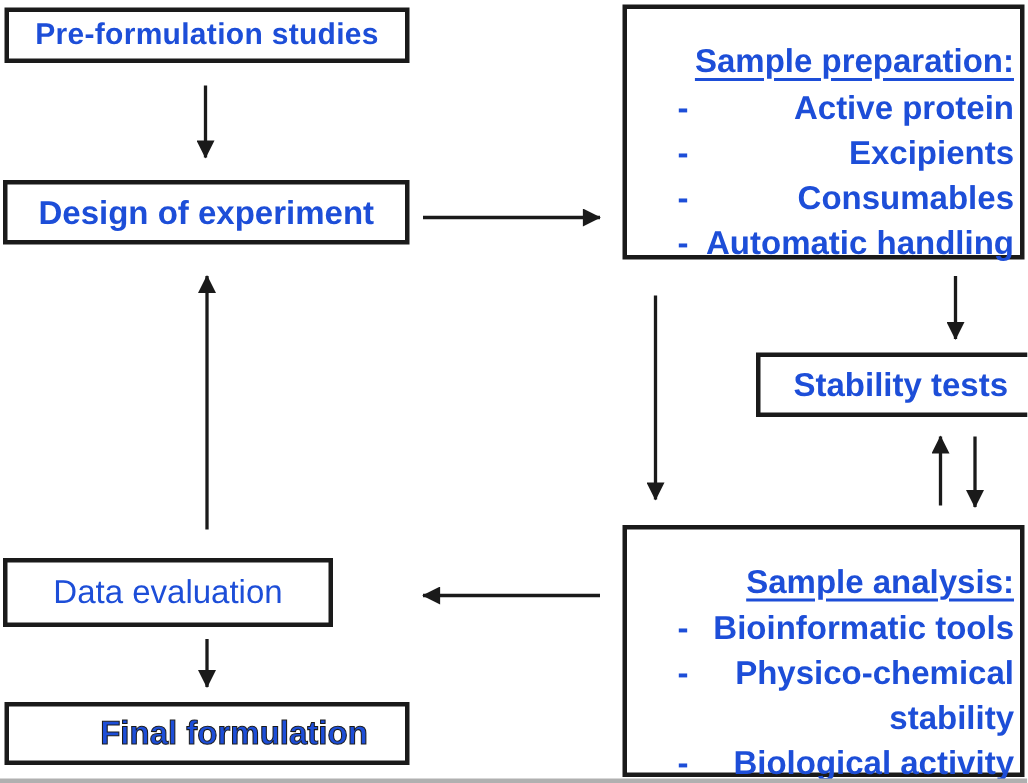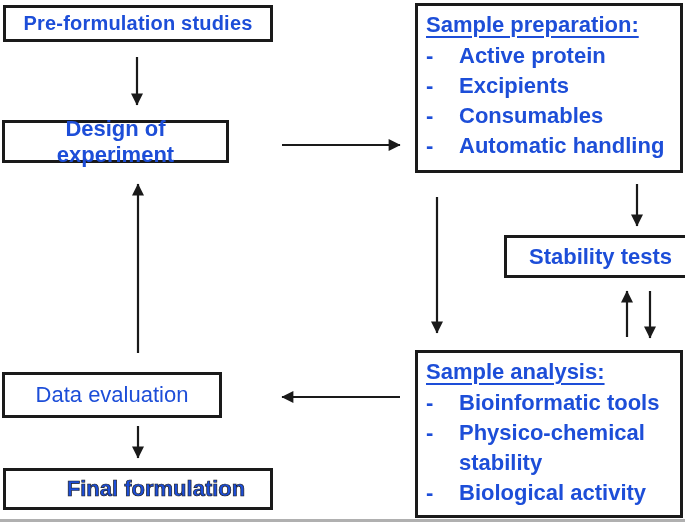--- a/index.html
+++ b/index.html
@@ -46,24 +46,25 @@
   .dataeval-label {
     font-size: 22px;
     font-weight: 400;
   }
   .final-label {
     font-size: 22px;
     font-weight: 700;
     -webkit-text-stroke: 0.7px #1a1a1a;
   }
   .list-box {
-    padding: 4px 4px 0 8px;
+    padding: 20px 4px 0 8px;
     font-size: 22px;
     font-weight: 700;
     line-height: 30px;
+    text-align: right;
   }
   .list-heading {
     font-size: 22px;
     text-decoration: underline;
     text-decoration-thickness: 2px;
     text-underline-offset: 4px;
     margin-bottom: 1px;
   }
   .list-item {
     display: flex;
@@ -103,21 +104,21 @@
     <line x1="650" y1="291" x2="650" y2="338" stroke="#1a1a1a" stroke-width="2.2" marker-end="url(#ah)"></line>
     <line x1="400" y1="397" x2="282" y2="397" stroke="#1a1a1a" stroke-width="2.2" marker-end="url(#ah)"></line>
     <line x1="138" y1="353" x2="138" y2="184" stroke="#1a1a1a" stroke-width="2.2" marker-end="url(#ah)"></line>
     <line x1="138" y1="426" x2="138" y2="458" stroke="#1a1a1a" stroke-width="2.2" marker-end="url(#ah)"></line>
   </svg>
 
   <div class="box label-box" style="left:3px; top:5px; width:270px; height:37px;">
     <span class="pre-label">Pre-formulation studies</span>
   </div>
 
-  <div class="box label-box" style="left:2px; top:120px; width:227px; height:43px;">
+  <div class="box label-box" style="left:2px; top:120px; width:271px; height:43px;">
     <span class="design-label">Design of experiment</span>
   </div>
 
   <div class="box list-box" style="left:415px; top:3px; width:268px; height:170px;">
     <div class="list-heading">Sample preparation:</div>
     <div class="list-item">
       <span class="dash">-</span>
       <span class="item-text">Active protein</span>
     </div>
     <div class="list-item">

